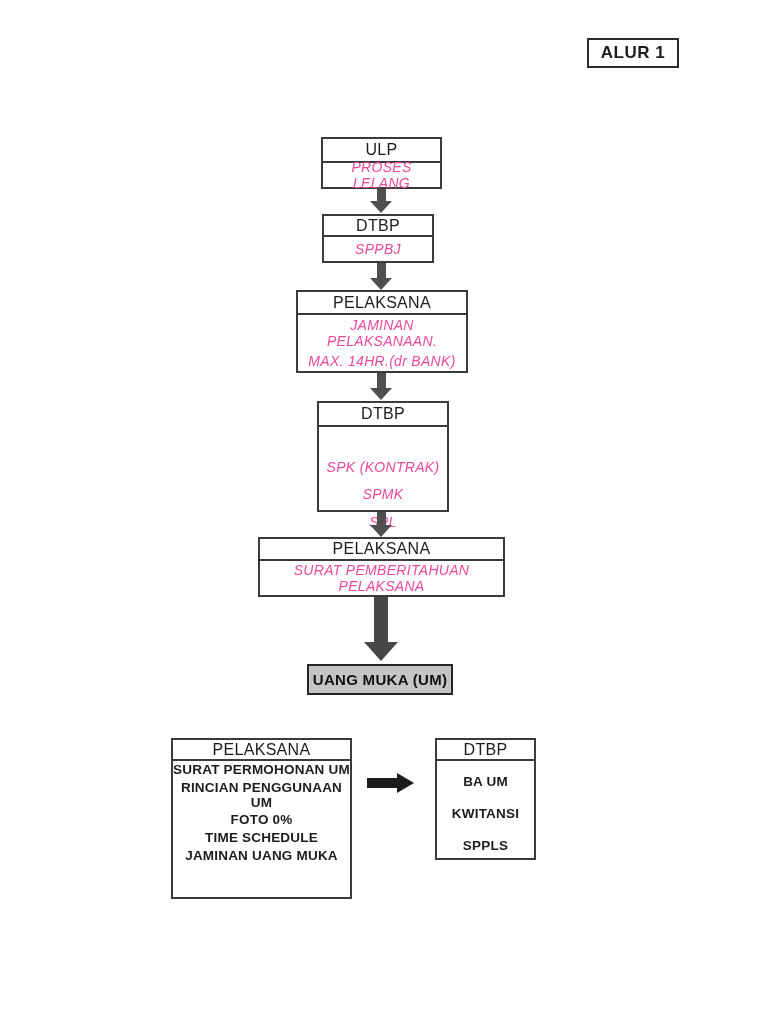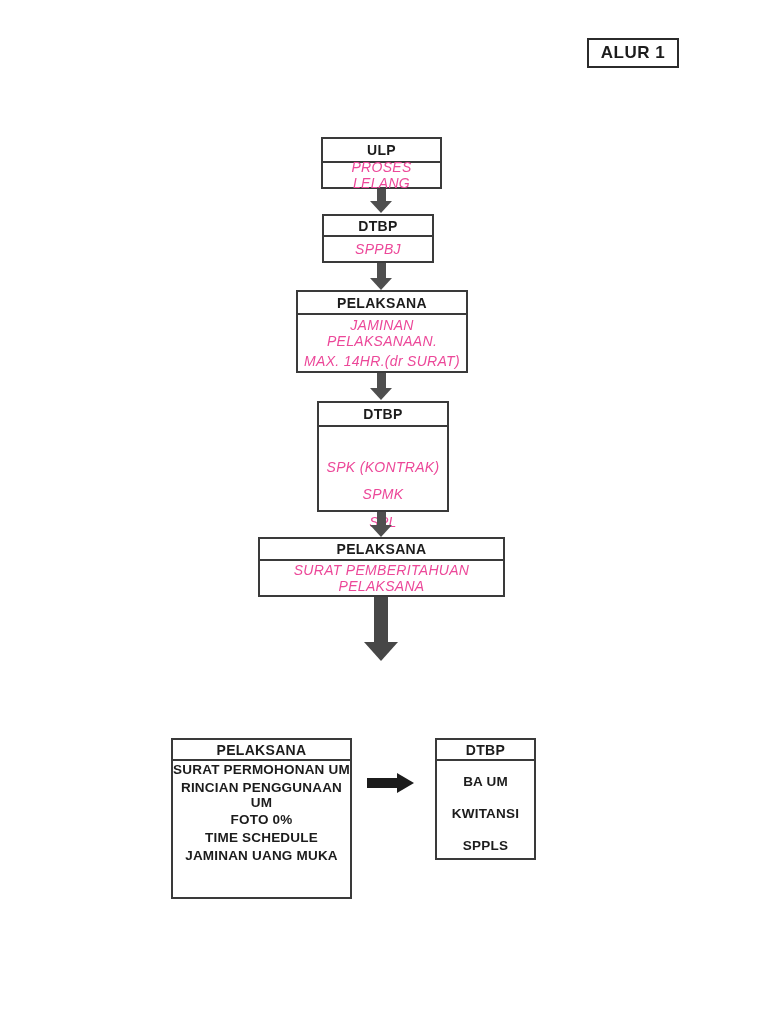--- a/index.html
+++ b/index.html
@@ -16,21 +16,21 @@
   }
   
   .page-title{
     left:0;top:80px;width:768px;text-align:center;
     font-weight:bold;font-size:20px;letter-spacing:.4px;color:#161616;
   }
   
   .fbox{border:2px solid #3a3a3a;background:#ffffff;box-sizing:border-box;}
   .fbox .hdr{
     border-bottom:2px solid #3a3a3a;display:flex;align-items:center;justify-content:center;
-    font-weight:bold;font-size:14px;letter-spacing:.3px;box-sizing:border-box;
+    font-weight:normal;font-size:16px;letter-spacing:.3px;box-sizing:border-box;
   }
   .fbox .bod{display:flex;flex-direction:column;align-items:center;justify-content:center;}
   .line-it{font-style:italic;font-size:14px;letter-spacing:.3px;color:#ec4899;text-align:center;}
   .line-bold{font-weight:bold;font-size:13.5px;letter-spacing:.2px;color:#1c1c1c;text-align:center;}
 
   
   .box-ulp{left:321px;top:137px;width:121px;height:52px;}
   .box-ulp .hdr{height:24px;}
   .box-ulp .bod{height:24px;}
 
@@ -114,21 +114,21 @@
 
   <div class="abs v-arrow a2">
     <div class="shaft"></div>
     <div class="head"></div>
   </div>
 
   <div class="abs fbox box-pel1">
     <div class="hdr">PELAKSANA</div>
     <div class="bod">
       <div class="line-it">JAMINAN PELAKSANAAN.</div>
-      <div class="line-it">MAX. 14HR.(dr SURAT)</div>
+      <div class="line-it">MAX. 14HR.(dr BANK)</div>
     </div>
   </div>
 
   <div class="abs v-arrow a3">
     <div class="shaft"></div>
     <div class="head"></div>
   </div>
 
   <div class="abs fbox box-dtbp2">
     <div class="hdr">DTBP</div>
@@ -149,20 +149,23 @@
     <div class="bod">
       <div class="line-it">SURAT PEMBERITAHUAN PELAKSANA</div>
     </div>
   </div>
 
   <div class="abs v-arrow-big">
     <div class="shaft"></div>
     <div class="head"></div>
   </div>
 
+  <div class="abs milestone">
+    <span>UANG MUKA (UM)</span>
+  </div>
 
   <div class="abs fbox box-pel3">
     <div class="hdr">PELAKSANA</div>
     <div class="bod">
       <div class="line-bold">SURAT PERMOHONAN UM</div>
       <div class="line-bold">RINCIAN PENGGUNAAN UM</div>
       <div class="line-bold">FOTO 0%</div>
       <div class="line-bold">TIME SCHEDULE</div>
       <div class="line-bold">JAMINAN UANG MUKA</div>
     </div>

